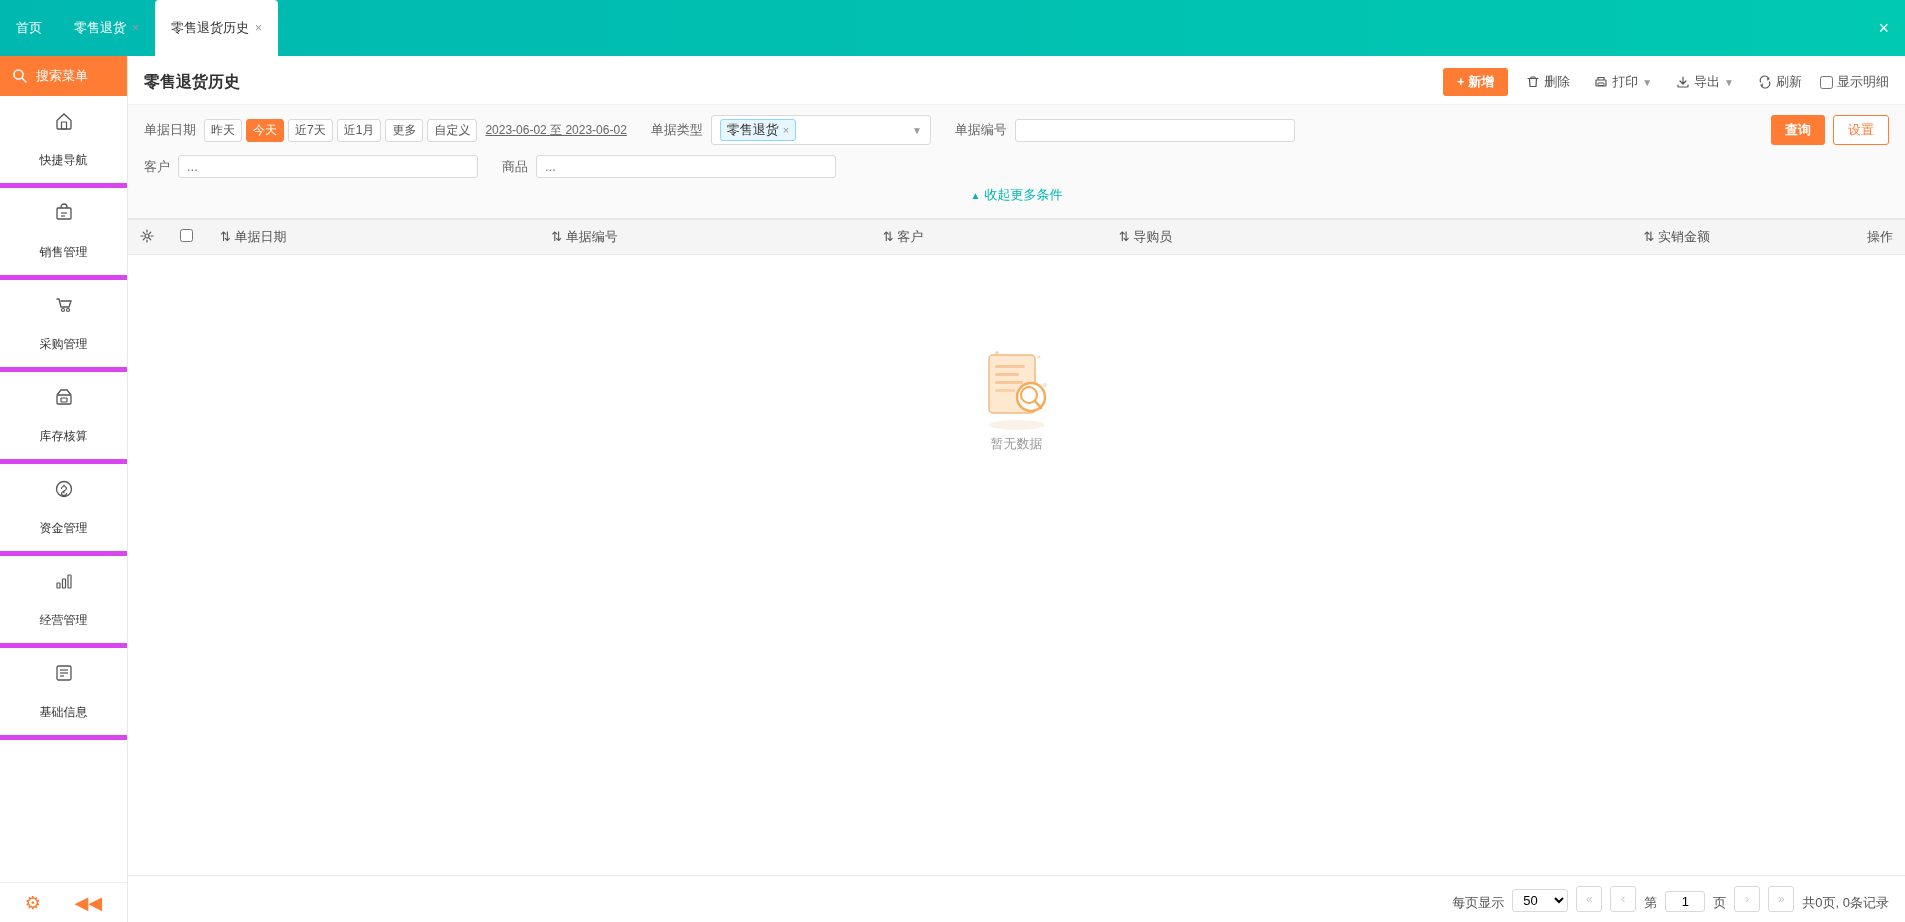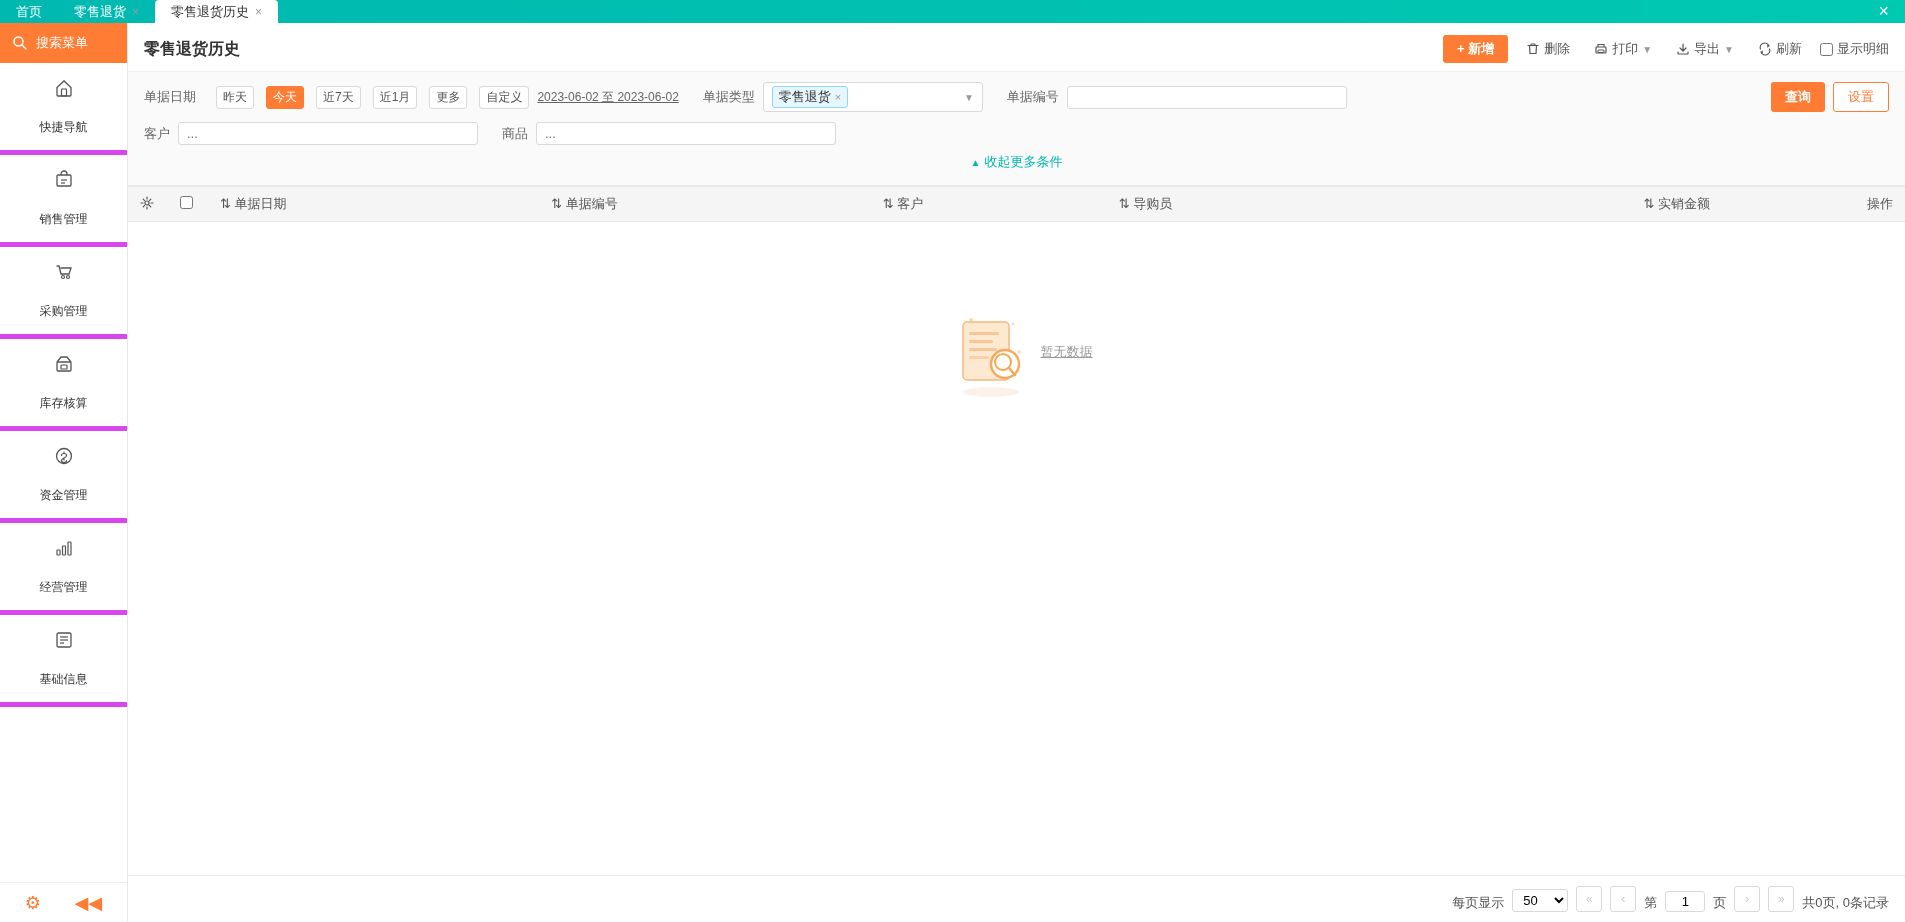--- a/index.html
+++ b/index.html
@@ -1,20 +1,20 @@
 <!DOCTYPE html>
 <html><head>
   <meta charset="utf-8">
   <style>
     * { box-sizing: border-box; margin: 0; padding: 0; font-family: 'Microsoft YaHei', Arial, sans-serif; font-size: 13px; }
     body { width: 1905px; height: 922px; overflow: hidden; background: #f5f5f5; display: flex; flex-direction: column; }
 
     
     .top-bar {
-      height: 23px;
+      height: 56px;
       background: linear-gradient(to right, #00b8b0, #00c9b1);
       display: flex;
       align-items: center;
       padding: 0 0 0 0;
       flex-shrink: 0;
     }
     .top-bar-tabs {
       display: flex;
       align-items: center;
       flex: 1;
@@ -190,22 +190,21 @@
       gap: 8px;
     }
     .filter-label {
       color: #666;
       white-space: nowrap;
       font-size: 13px;
     }
     .date-btns {
       display: flex;
       align-items: center;
-      gap: 12px;
-      margin-left: 12px;
+      gap: 4px;
     }
     .date-btn {
       padding: 2px 6px;
       border: 1px solid #d9d9d9;
       border-radius: 3px;
       background: #fff;
       cursor: pointer;
       font-size: 12px;
       color: #555;
     }
@@ -301,27 +300,26 @@
       text-align: center;
     }
     .th-checkbox {
       width: 40px;
       text-align: center;
     }
 
     
     .empty-state {
       display: flex;
-      flex-direction: row;
+      flex-direction: column;
       align-items: center;
       justify-content: center;
       padding: 80px 0;
       color: #999;
       font-size: 13px;
-      text-decoration: underline;
     }
 
     
     .pagination-bar {
       display: flex;
       align-items: flex-end;
       justify-content: flex-end;
       padding: 10px 16px;
       border-top: 1px solid #e8e8e8;
       gap: 8px;

